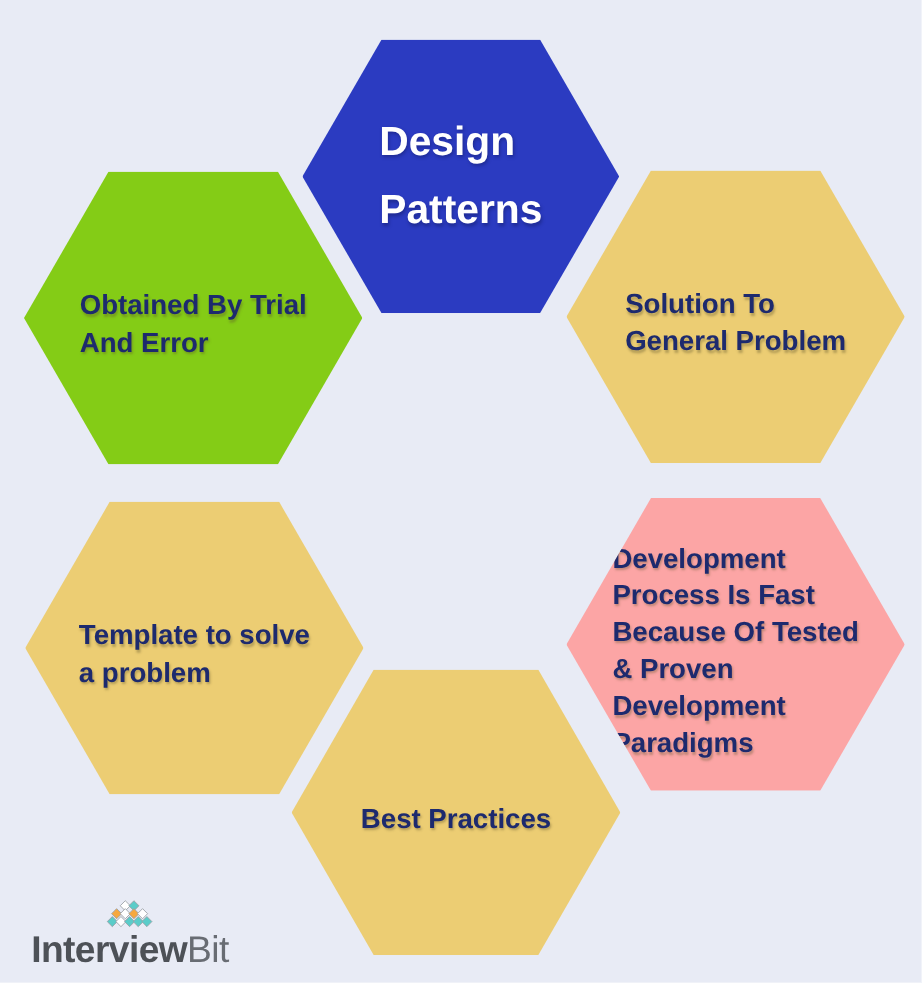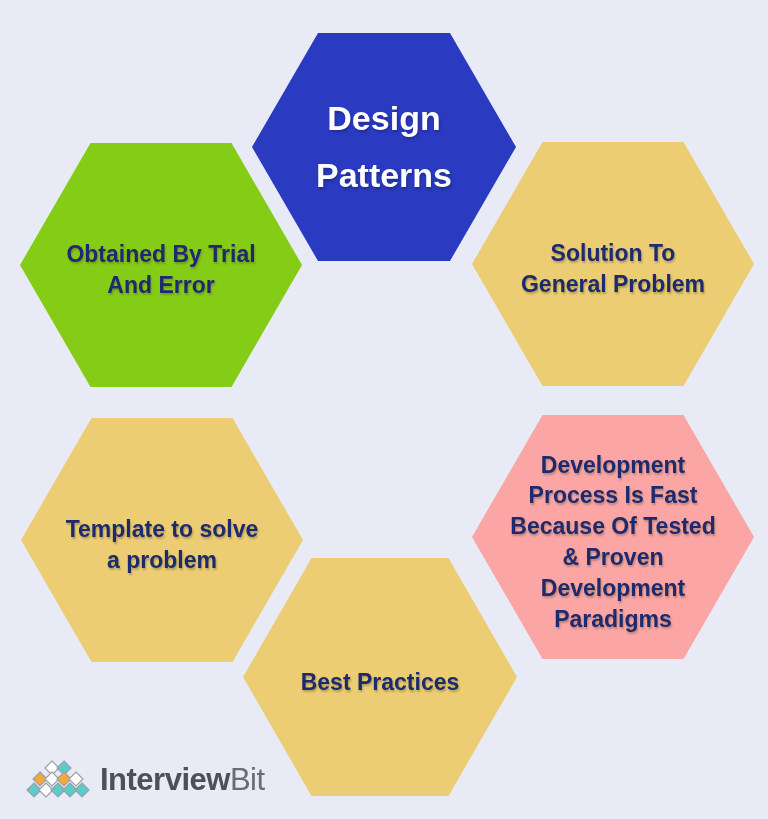--- a/index.html
+++ b/index.html
@@ -11,21 +11,21 @@
     height: 819px;
     overflow: hidden;
     background: #e8ebf5; 
   }
 
   .hex {
     position: absolute;
     display: flex;
     align-items: center;
     justify-content: center;
-    text-align: center;
+    text-align: left;
     clip-path: polygon(0% 50%, 25% 0%, 75% 0%, 100% 50%, 75% 100%, 25% 100%);
   }
 
   .hex .label {
     white-space: pre-line;
     font-weight: bold;
   }
 
   .hex-blue .label {
     font-size: 34px;
@@ -53,21 +53,21 @@
   .hex-best    { left: 243px; top: 558px; width: 274px; height: 238px; }
 
   
   .logo {
     position: absolute;
     left: 26px;
     top: 750px;
     height: 60px;
     display: flex;
     align-items: center;
-    gap: 10px;
+    flex-direction: column;
   }
   .logo-mark { display: block; }
   .logo-text {
     font-size: 31px;
     color: #4d5157;
     letter-spacing: -0.5px;
   }
   .logo-text .bold  { font-weight: bold; }
   .logo-text .light { font-weight: normal; opacity: 0.82; }
 </style>

